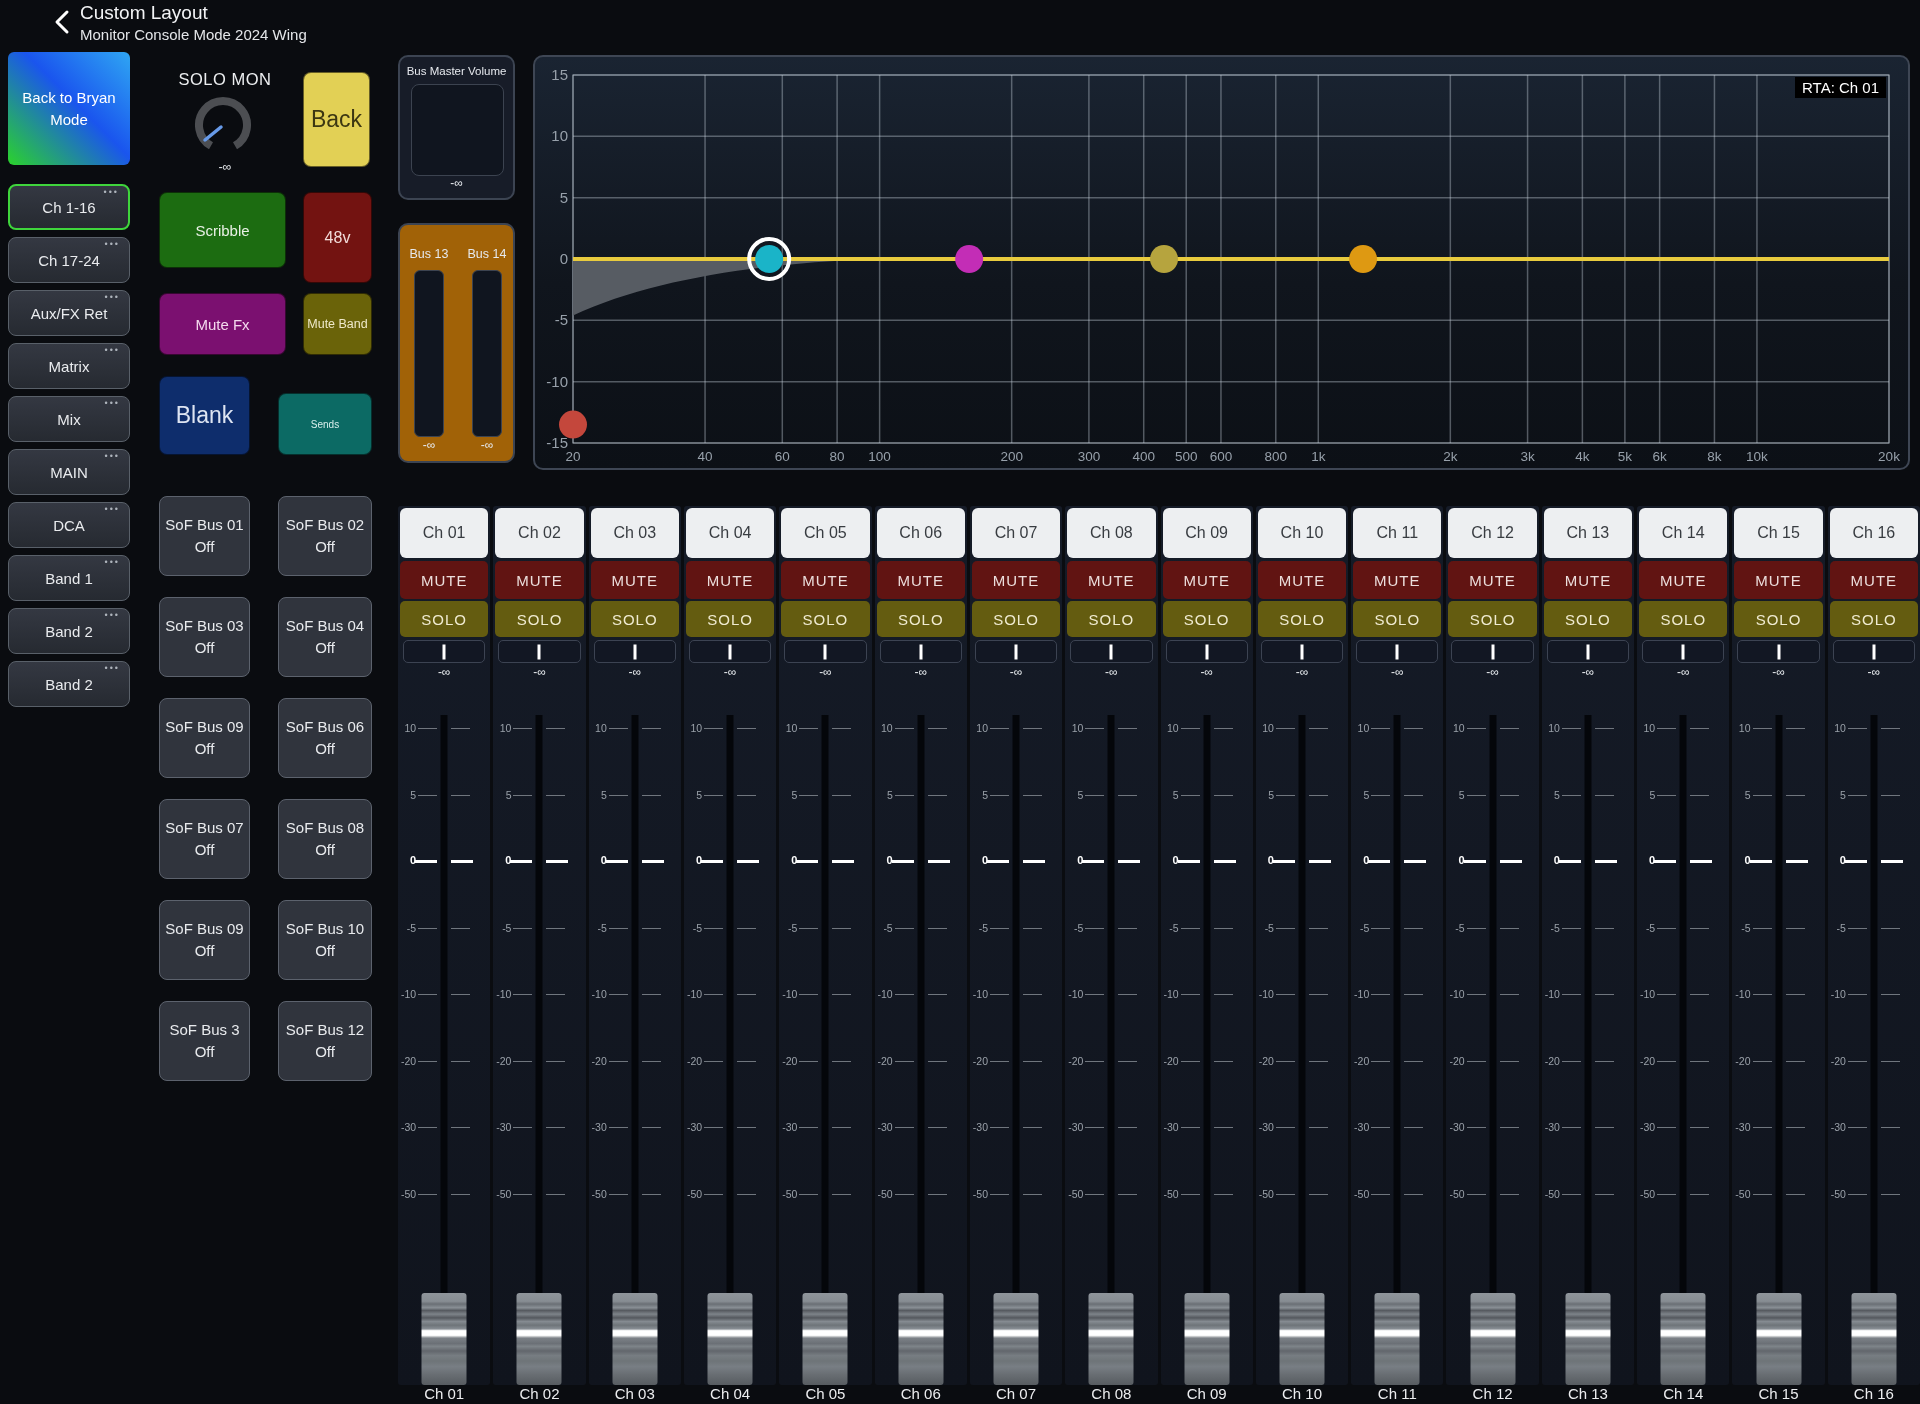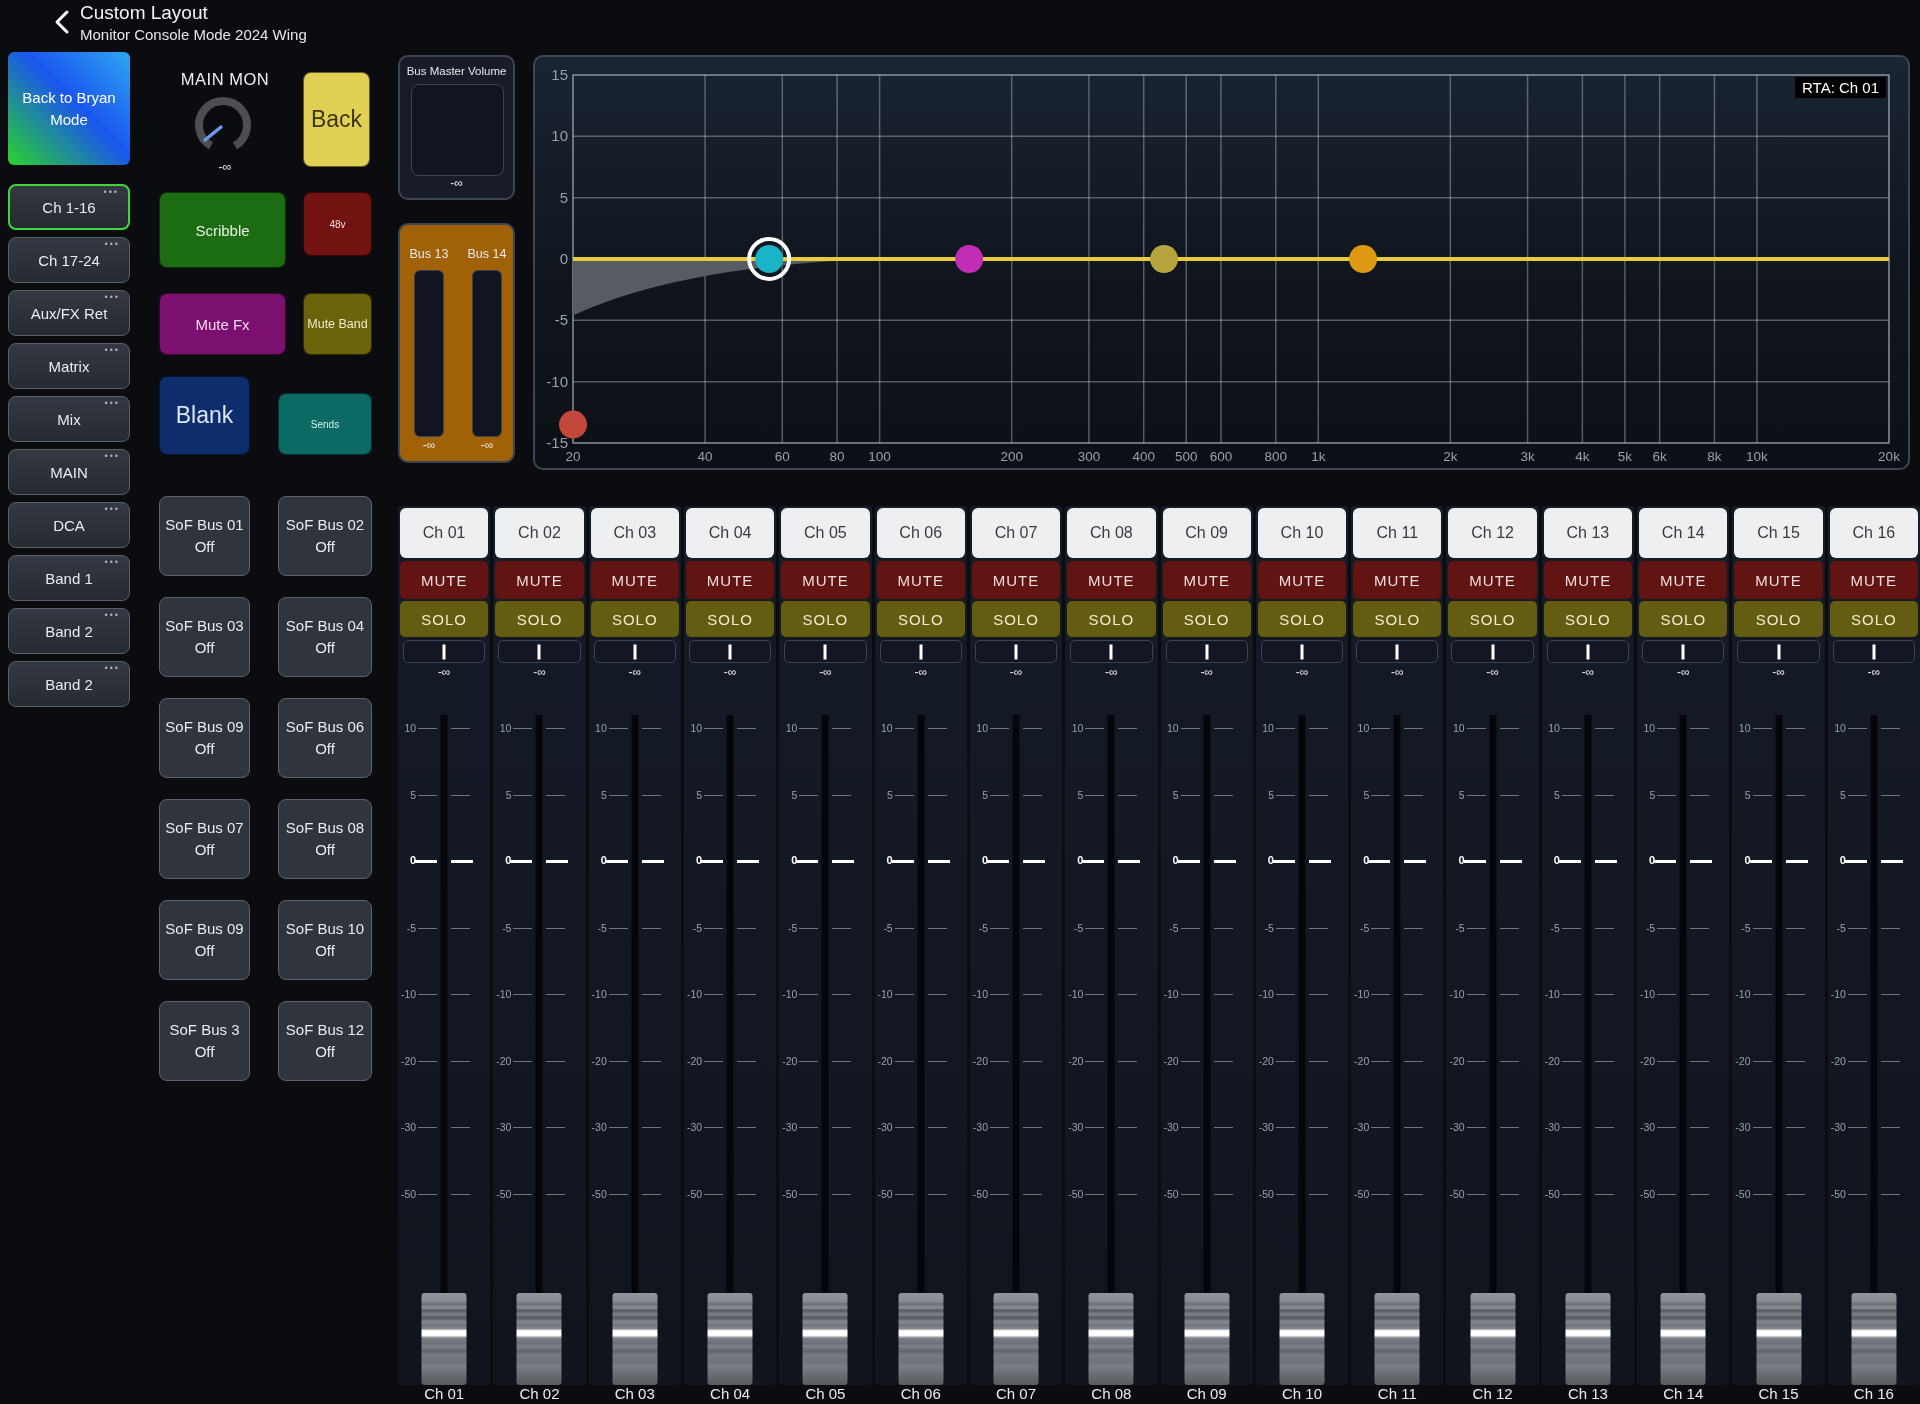--- a/index.html
+++ b/index.html
@@ -25,21 +25,21 @@
   .side-dots { position:absolute; top:1px; right:9px; font-size:9px; letter-spacing:2px; color:#aeb4bc; }
 
   
   .controls { position:absolute; left:147px; top:52px; width:253px; height:1050px; }
   .knob-label { position:absolute; left:0; top:18px; width:156px; text-align:center; font-size:16.5px; letter-spacing:.5px; color:#eceef0; }
   .knob-svg { position:absolute; left:47px; top:44px; cursor:pointer; }
   .knob-value { position:absolute; left:0; top:108px; width:156px; text-align:center; font-size:12.5px; color:#e5e8eb; }
   .cbtn { position:absolute; border-radius:8px; display:flex; align-items:center; justify-content:center; text-align:center; cursor:pointer; border:1px solid rgba(0,0,0,.55); }
   .cbtn-back     { left:156px; top:20px;  width:67px;  height:95px; font-size:23px; }
   .cbtn-scribble { left:12px;  top:140px; width:127px; height:76px; font-size:15px; }
-  .cbtn-48v      { left:156px; top:140px; width:69px;  height:64px; font-size:10px; }
+  .cbtn-48v      { left:156px; top:140px; width:69px;  height:91px; font-size:16px; }
   .cbtn-mutefx   { left:12px;  top:241px; width:127px; height:62px; font-size:15px; }
   .cbtn-muteband { left:156px; top:241px; width:69px;  height:62px; font-size:12.5px; }
   .cbtn-blank    { left:12px;  top:324px; width:91px;  height:79px; font-size:23px; }
   .cbtn-sends    { left:131px; top:341px; width:94px;  height:62px; font-size:10px; }
   #sof-grid { position:absolute; left:12px; top:444px; display:grid; grid-template-columns:91px 94px; column-gap:28px; row-gap:21px; }
   .sof-btn { height:80px; border-radius:8px; background:#30343d; border:1.5px solid #5c626d; color:#e8eaed;
     display:flex; flex-direction:column; align-items:center; justify-content:center; font-size:15px; line-height:1.5; cursor:pointer; }
 
   
   .bus-master { position:absolute; left:398px; top:55px; width:117px; height:145px; border-radius:10px; border:2px solid #3c4452; background:#171c28; }
@@ -137,21 +137,21 @@
           <span>Band 2</span>
         </div>
         <div class="side-item">
           <span class="side-dots">•••</span>
           <span>Band 2</span>
         </div>
       </div>
   </div>
 
   <div class="controls">
-    <div class="knob-label">MAIN MON</div>
+    <div class="knob-label">SOLO MON</div>
     <svg class="knob-svg" width="58" height="58" viewBox="0 0 58 58">
       <path d="M 17,49.8 A 24 24 0 1 1 41,49.8" fill="none" stroke="#4c4e52" stroke-width="8"></path>
       <line x1="27" y1="31" x2="11" y2="44" stroke="#679ae8" stroke-width="3.5" stroke-linecap="round"></line>
     </svg>
     <div class="knob-value">-∞</div>
 
     <div class="cbtn cbtn-back" style="background: rgb(226, 208, 85); color: rgb(60, 55, 18);">Back</div>
     <div class="cbtn cbtn-scribble" style="background: rgb(28, 108, 17); color: rgb(233, 241, 230);">Scribble</div>
     <div class="cbtn cbtn-48v" style="background: rgb(115, 19, 17); color: rgb(242, 219, 217);">48v</div>
     <div class="cbtn cbtn-mutefx" style="background: rgb(123, 16, 112); color: rgb(244, 217, 238);">Mute Fx</div>

